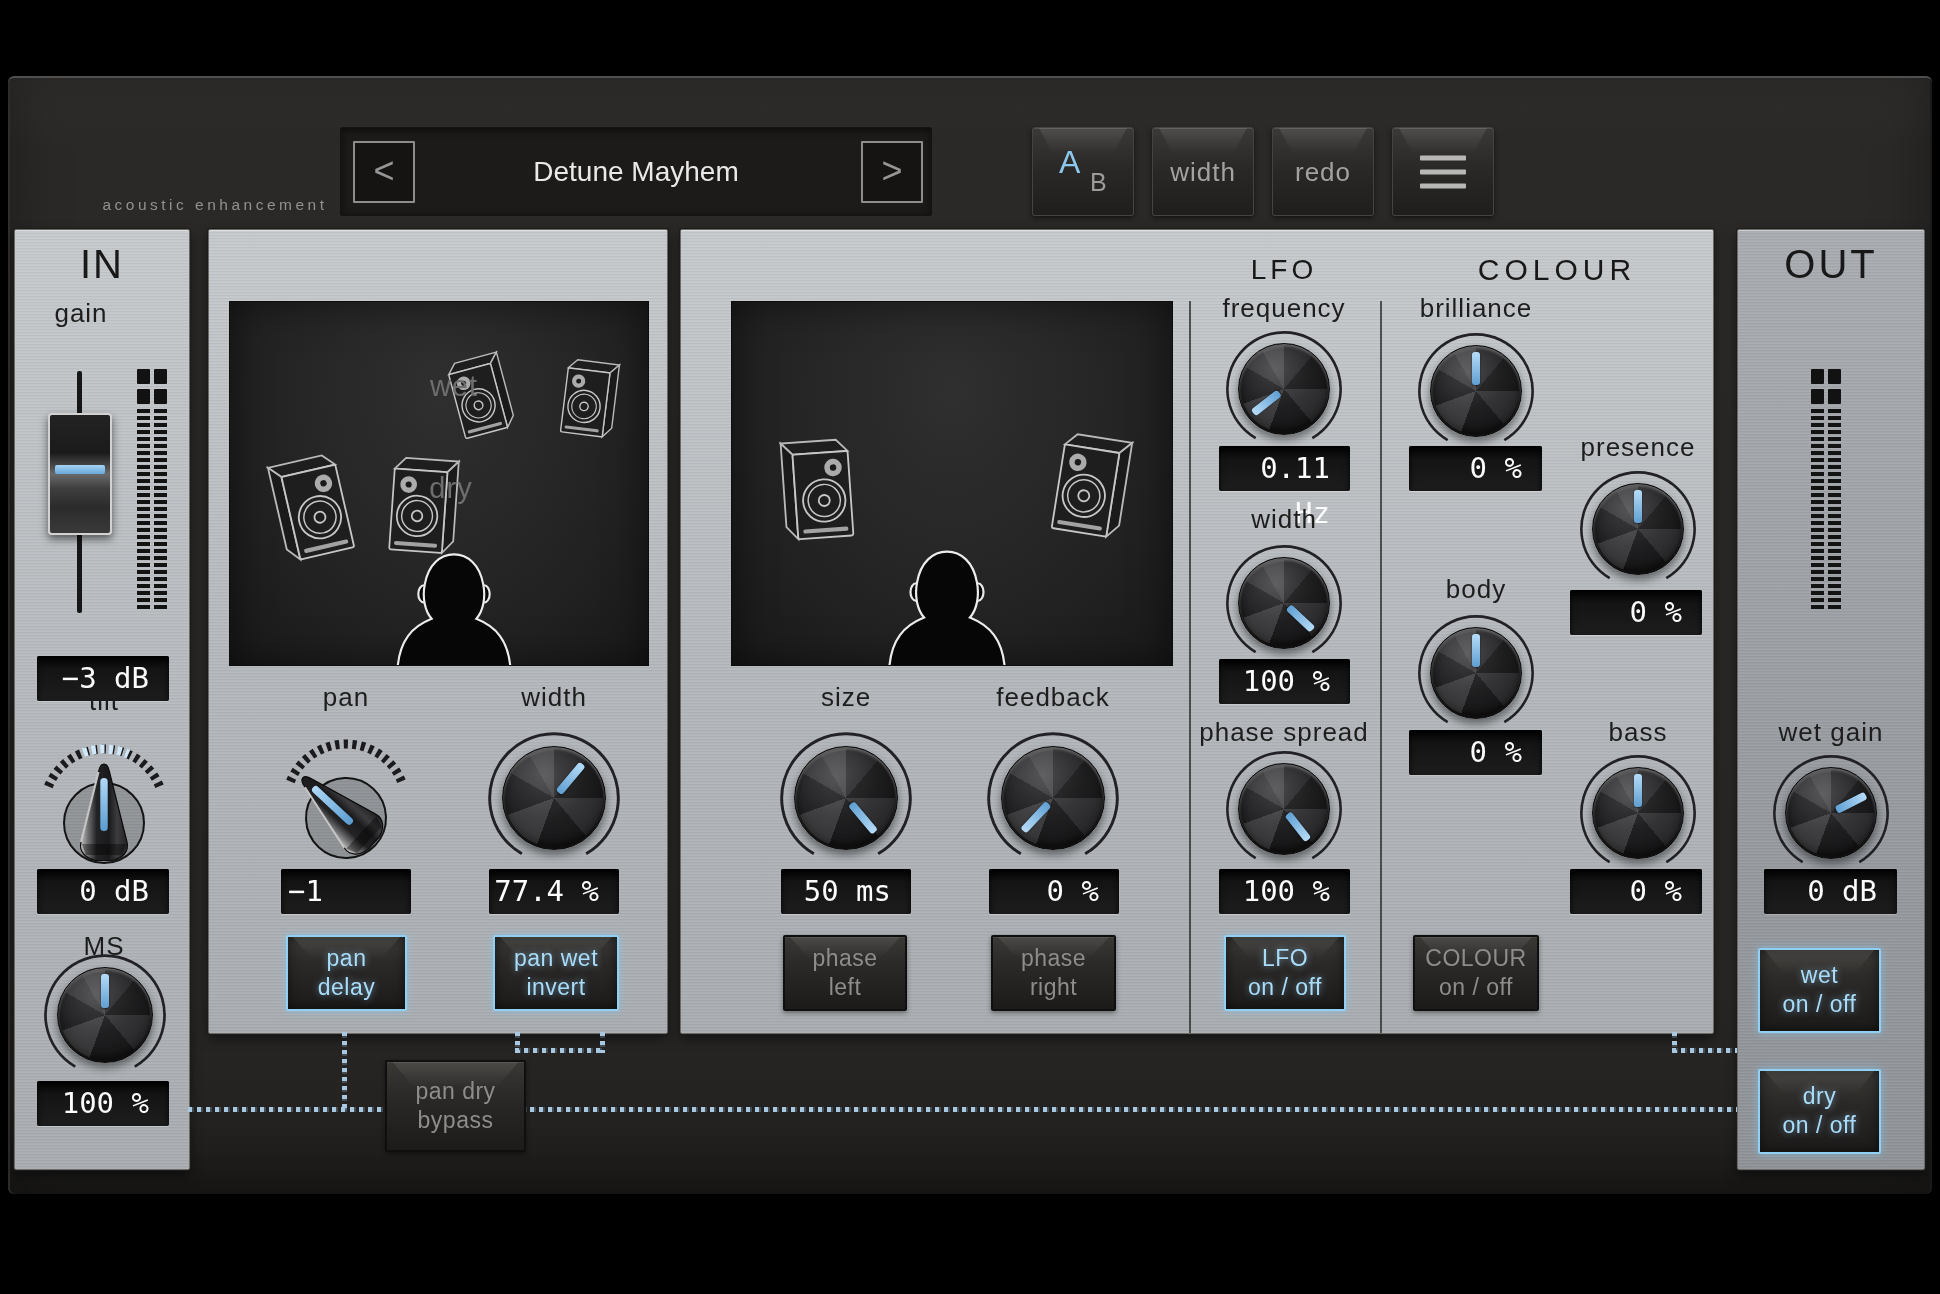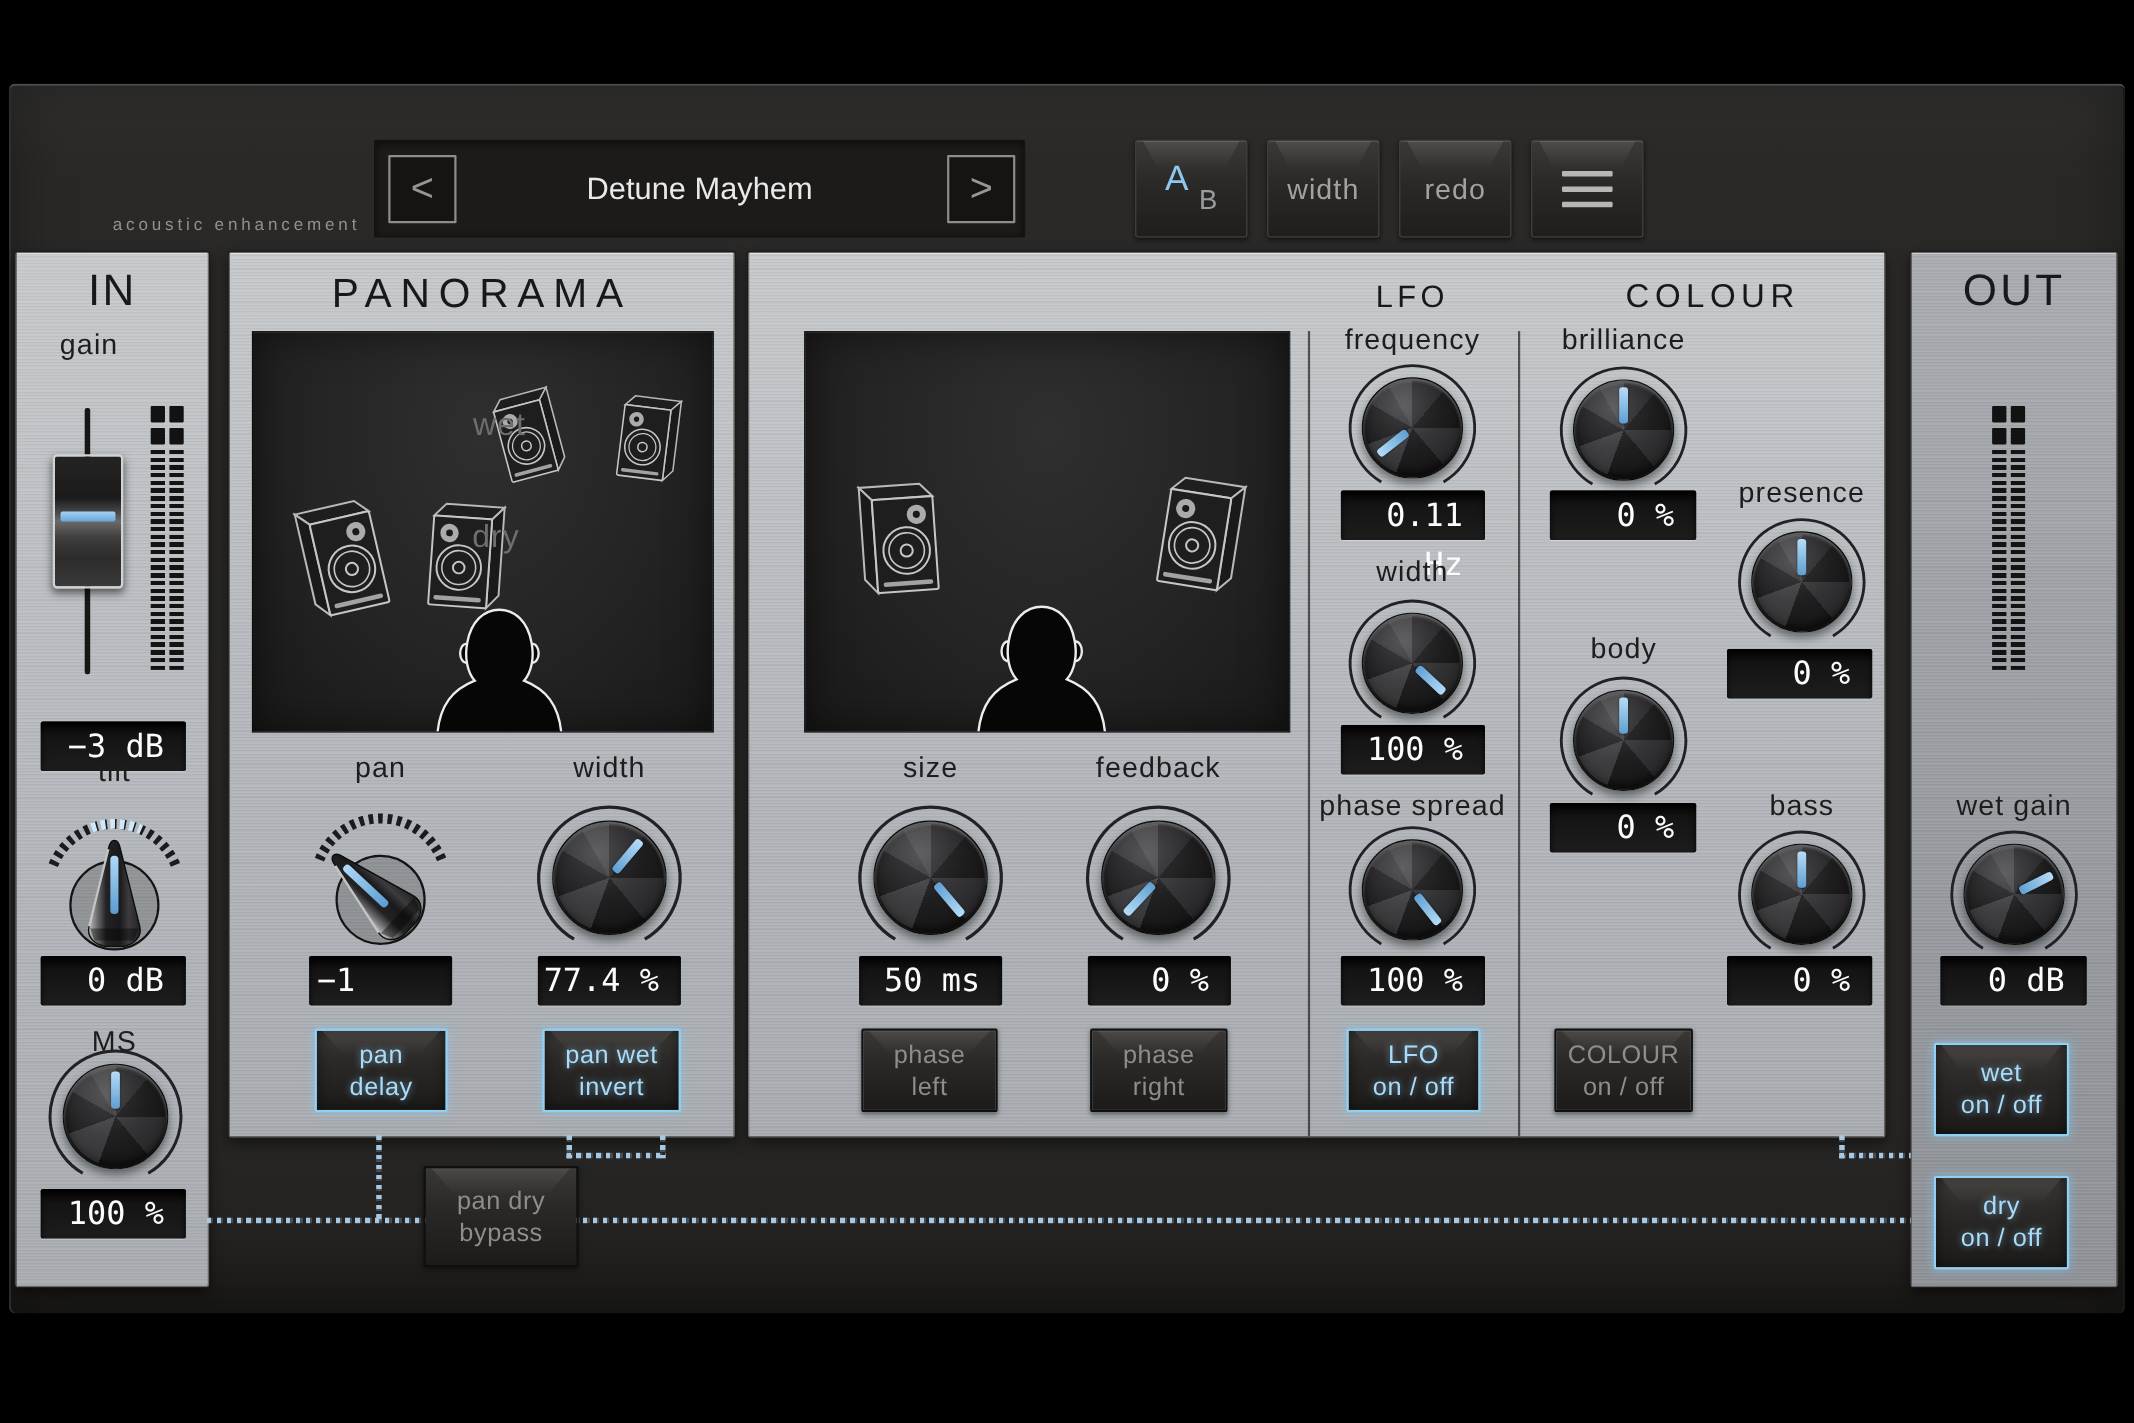--- a/index.html
+++ b/index.html
@@ -198,21 +198,20 @@
        </svg>
         <div class="kbody"></div>
         <div class="kwrap" style="--a:0deg">
           <div class="kptr"></div>
         </div>
       </div>
     <div class="val" style="left:22px;top:851px;width:132px">100 %</div>
   </div>
 
   <div class="panel" style="left:208px;top:229px;width:458px;height:803px">
-    <div class="ptitle" style="left:0;top:16px;width:100%;font-size:37px;letter-spacing:8px">PANORAMA</div>
     <div class="viz" style="left:20px;top:71px;width:418px;height:363px">
       <svg width="418" height="363" viewBox="0 0 418 363">
         <use href="#spk" transform="translate(251,93) rotate(-15) scale(0.72) translate(-40,-57)"></use>
         <use href="#spk" transform="translate(360,96) rotate(7) scale(0.70) translate(-40,-57)"></use>
         <use href="#spk" transform="translate(81,205) rotate(-13) scale(-0.92,0.92) translate(-40,-57)"></use>
         <use href="#spk" transform="translate(194,203) rotate(4) scale(0.88) translate(-40,-57)"></use>
         <use href="#headsil" transform="translate(224,371) scale(0.86)"></use>
       </svg>
       <div class="vlabel" style="left:164px;top:68px;width:120px">wet</div>
       <div class="vlabel" style="left:161px;top:170px;width:120px">dry</div>

